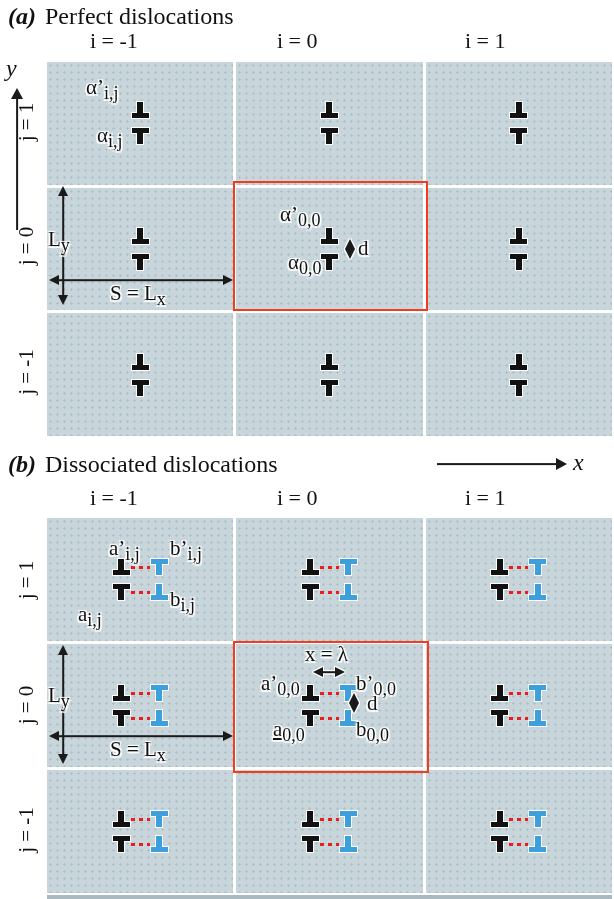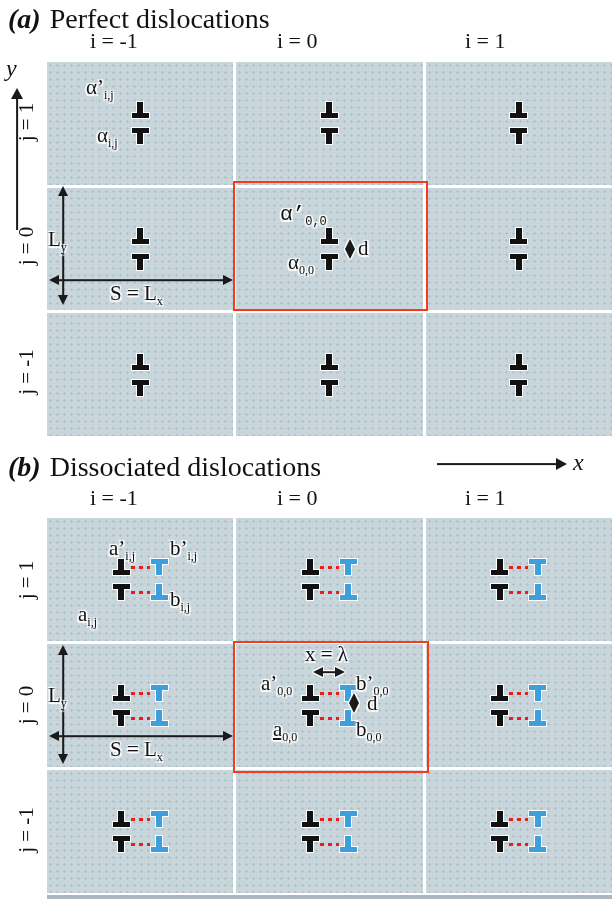--- a/index.html
+++ b/index.html
@@ -34,28 +34,28 @@
   .sym .bar{left:0;width:17px;height:5px;}
   .sym.up .stem{top:0;} .sym.up .bar{bottom:0;}
   .sym.down .bar{top:0;} .sym.down .stem{bottom:0;}
   .sym.blue i{background:var(--partial-blue,#3da0dc);}
   .pair-a{display:flex;flex-direction:column;gap:10px;}
   .pair-b{display:flex;flex-direction:column;gap:9px;}
   .pair-b .prow{display:flex;align-items:center;}
   .dash{width:19px;height:3px;margin:0 1px;flex:0 0 auto;
         background:repeating-linear-gradient(90deg,var(--dash-red,#ec1c1c) 0 4px,transparent 4px 8px);}
   
-  .ptitle{position:absolute;font-size:28px;white-space:nowrap;}
+  .ptitle{position:absolute;font-size:24px;white-space:nowrap;}
   .ptitle .tag{font-weight:bold;font-style:italic;margin-right:9px;}
   .colhdr{position:absolute;width:110px;font-size:22px;}
   .rowlbl{position:absolute;width:90px;height:24px;text-align:center;font-size:21px;
           transform:rotate(-90deg);white-space:nowrap;}
   .lbl{position:absolute;font-size:21px;white-space:nowrap;line-height:1.1;
        text-shadow:-1.5px -1.5px 1px #fff,1.5px -1.5px 1px #fff,-1.5px 1.5px 1px #fff,1.5px 1.5px 1px #fff,0 0 2px #fff;}
-  .lbl sub{font-size:12px;line-height:0;}
+  .lbl sub{font-size:18px;line-height:0;}
   .axis-lbl{position:absolute;font-size:24px;}
   
   .dav{position:absolute;width:12px;}
   .dav .shaft{position:absolute;left:50%;transform:translateX(-50%);top:8px;bottom:8px;width:1.6px;background:#1a1a1a;}
   .dav .hu{position:absolute;top:0;left:50%;transform:translateX(-50%);width:0;height:0;
            border-left:5.5px solid transparent;border-right:5.5px solid transparent;border-bottom:10px solid #1a1a1a;}
   .dav .hd{position:absolute;bottom:0;left:50%;transform:translateX(-50%);width:0;height:0;
            border-left:5.5px solid transparent;border-right:5.5px solid transparent;border-top:10px solid #1a1a1a;}
   .dah{position:absolute;height:12px;}
   .dah .shaft{position:absolute;top:50%;transform:translateY(-50%);left:8px;right:8px;height:1.6px;background:#1a1a1a;}
@@ -207,21 +207,21 @@
             <i class="bar"></i>
           </span>
       </div>
     </div>
   </div>
 
   <div class="redbox redbox-a"></div>
 
   <div class="lbl" style="left:86px;top:76px;"><span>α’</span><sub>i,j</sub></div>
   <div class="lbl" style="left:97px;top:124px;"><span>α</span><sub>i,j</sub></div>
-  <div class="lbl" style="left:280px;top:203px;font-family:Liberation Mono, monospace;"><span>α’</span><sub>0,0</sub></div>
+  <div class="lbl" style="left:280px;top:203px;"><span>α’</span><sub>0,0</sub></div>
   <div class="lbl" style="left:288px;top:251px;"><span>α</span><sub>0,0</sub></div>
   <div class="dav small halo-arrow" style="left:344px;top:239px;height:20px;">
       <span class="hu"></span>
       <span class="shaft"></span>
       <span class="hd"></span>
     </div>
   <div class="lbl" style="left:358px;top:237px;">d</div>
 
   <div class="dav" style="left:57px;top:186px;height:119px;">
       <span class="hu"></span>

